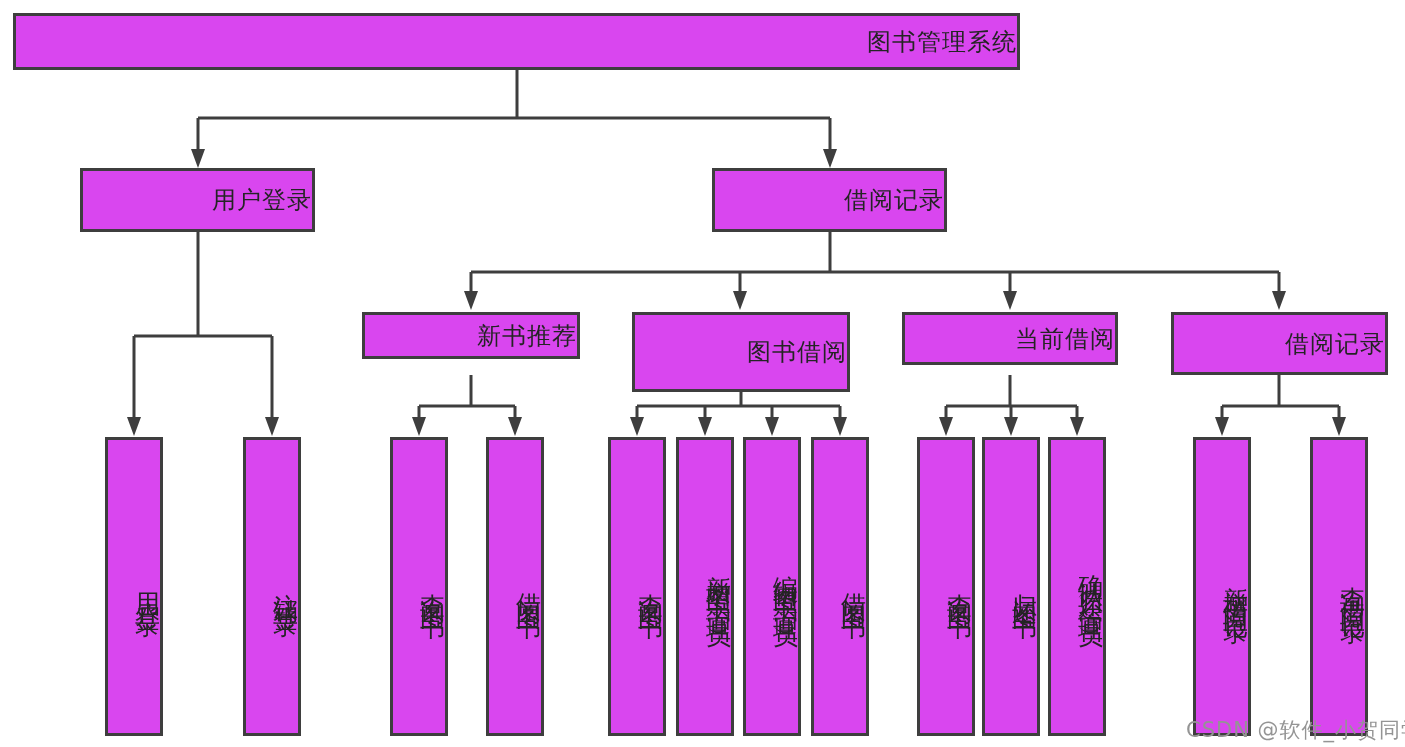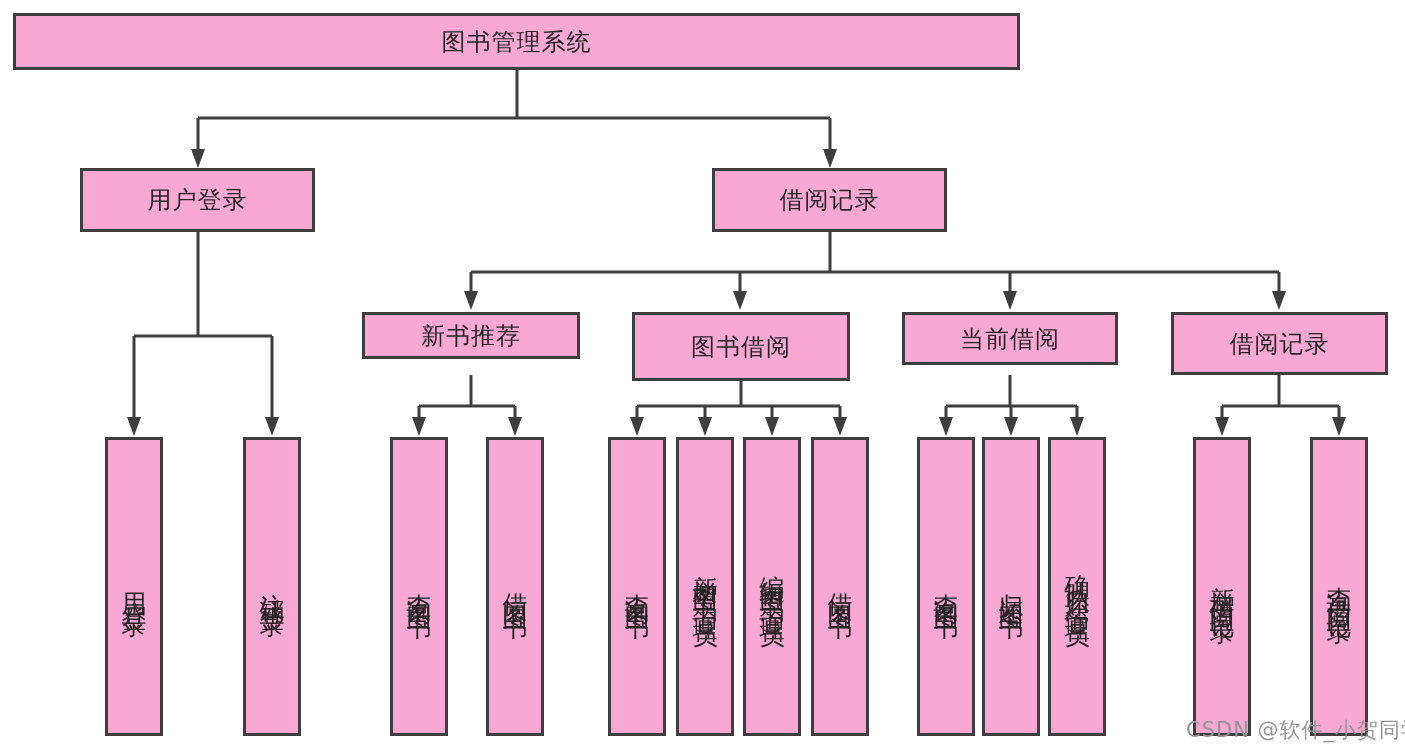--- a/index.html
+++ b/index.html
@@ -16,24 +16,24 @@
     overflow:hidden;
   }
   .connectors{
     position:absolute;left:0;top:0;width:1405px;height:747px;
     pointer-events:none;
   }
   .node{
     position:absolute;
     box-sizing:border-box;
     border:3px solid var(--line);
-    background:#f9a8d4;
+    background:#d946ef;
     display:flex;
     align-items:center;
-    justify-content:center;
+    justify-content:flex-end;
     color:var(--text);
   }
   .hnode{
     font-size:24px;
     letter-spacing:1px;
     white-space:nowrap;
   }
   .vnode span{
     writing-mode:vertical-rl;
     text-orientation:mixed;
@@ -86,21 +86,21 @@
   <div class="node hnode" style="left:80px;top:168px;width:235px;height:64px">
     <span>用户登录</span>
   </div>
   <div class="node hnode" style="left:712px;top:168px;width:235px;height:64px">
     <span>借阅记录</span>
   </div>
 
   <div class="node hnode" style="left:362px;top:312px;width:218px;height:47px">
     <span>新书推荐</span>
   </div>
-  <div class="node hnode" style="left:632px;top:312px;width:218px;height:69px">
+  <div class="node hnode" style="left:632px;top:312px;width:218px;height:80px">
     <span>图书借阅</span>
   </div>
   <div class="node hnode" style="left:902px;top:312px;width:216px;height:53px">
     <span>当前借阅</span>
   </div>
   <div class="node hnode" style="left:1171px;top:312px;width:217px;height:63px">
     <span>借阅记录</span>
   </div>
 
   <div class="node vnode" style="left:105px;top:437px;width:58px;height:299px">

